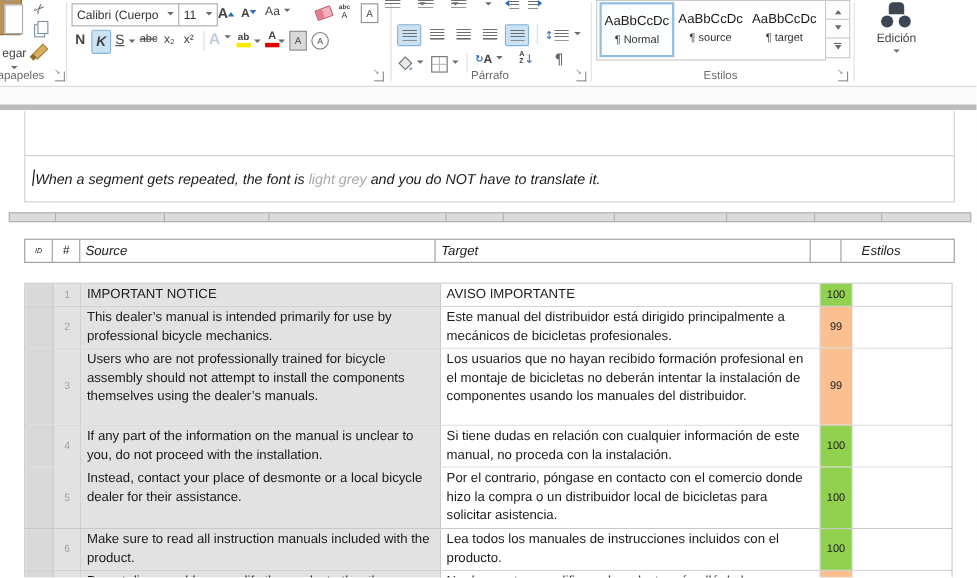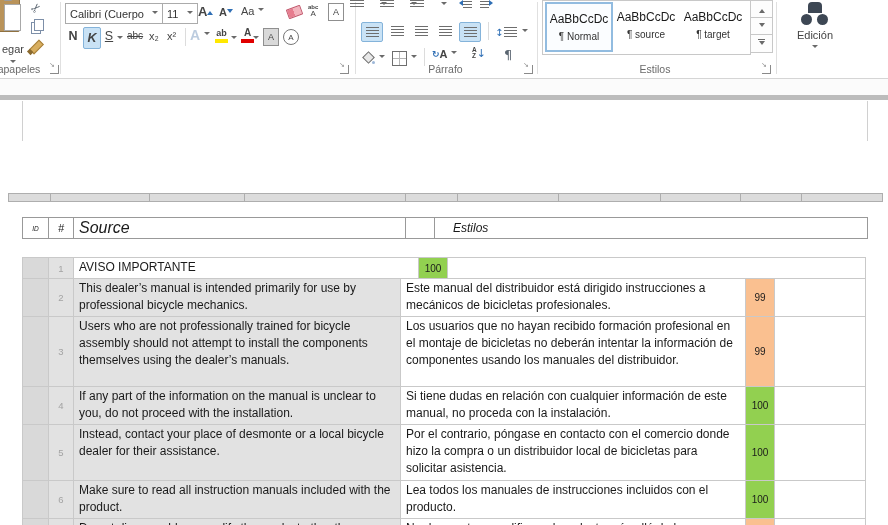--- a/index.html
+++ b/index.html
@@ -96,21 +96,21 @@
 
   .strip{position:absolute;left:8px;top:93px;width:873px;height:7px;display:flex;background:#dcdcdc;border:1px solid #aeaeae;}
   .strip>div{border-right:1px solid #aeaeae;height:100%;}
 
   .hdrrow{position:absolute;left:22px;top:117px;width:844px;height:20px;display:flex;
           border:1px solid #999;background:#fff;font-style:italic;color:#1a1a1a;}
   .hdrrow>div{border-right:1px solid #999;display:flex;align-items:center;}
   .hdrrow>div:last-child{border-right:none;}
   .h-id{width:25px;font-size:6.5px;justify-content:center;}
   .h-num{width:24px;font-size:11px;justify-content:center;}
-  .h-src{width:326px;font-size:16px;padding-left:5px;}
+  .h-src{width:326px;font-size:12px;padding-left:5px;}
   .h-tgt{width:344px;font-size:12px;padding-left:5px;}
   .h-score{width:28px;}
   .h-cmt{width:86px;font-size:12px;padding-left:18px;}
 
   .rows{position:absolute;left:22px;top:157px;width:844px;border-top:1px solid #c9c9c9;}
   .trow{display:flex;border-bottom:1px solid #c9c9c9;border-left:1px solid #c9c9c9;border-right:1px solid #c9c9c9;}
   .trow:nth-of-type(1){min-height:17px;} .trow:nth-of-type(2){min-height:35px;}
   .trow:nth-of-type(3){min-height:69px;} .trow:nth-of-type(4){min-height:35px;}
   .trow:nth-of-type(5){min-height:55px;} .trow:nth-of-type(6){min-height:33px;}
   .trow:nth-of-type(7){min-height:40px;}
@@ -283,63 +283,71 @@
       <span class="car" style="margin-top:4px;"></span>
     </div>
   </div>
 
   <div class="docarea">
     <div class="pageedge"></div>
     <div class="page">
 
       <div class="emptyrow"></div>
 
+      <div class="noterow">
+        <span class="cursor"></span>
+        <div class="notetext">
+          <span>When a segment gets repeated, the font is </span><span class="grey">light grey</span><span> and you do NOT have to translate it.</span>
+        </div>
+      </div>
 
       <div class="strip">
         <div style="width:41px;"></div>
           <div style="width:99px;"></div>
           <div style="width:95px;"></div>
         <div style="width:162px;"></div>
           <div style="width:52px;"></div>
           <div style="width:101px;"></div>
         <div style="width:102px;"></div>
           <div style="width:80px;"></div>
           <div style="width:60px;"></div>
         <div style="width:81px;border-right:none;"></div>
       </div>
 
       <div class="hdrrow">
         <div class="h-id">ID</div>
         <div class="h-num">#</div>
         <div class="h-src">Source</div>
+        <div class="h-tgt">Target</div>
         <div class="h-score"></div>
         <div class="h-cmt">Estilos</div>
       </div>
 
       <div class="rows">
           <div class="trow">
             <div class="cell cid"></div>
             <div class="cell cnum">1</div>
+            <div class="cell csrc">IMPORTANT NOTICE</div>
             <div class="cell ctgt">AVISO IMPORTANTE</div>
             <div class="cell cscore" style="background: rgb(146, 208, 80);">100</div>
             <div class="cell ccmt"></div>
           </div>
           <div class="trow">
             <div class="cell cid"></div>
             <div class="cell cnum">2</div>
             <div class="cell csrc">This dealer’s manual is intended primarily for use by professional bicycle mechanics.</div>
-            <div class="cell ctgt">Este manual del distribuidor está dirigido instrucciones a mecánicos de bicicletas profesionales.</div>
+            <div class="cell ctgt">Este manual del distribuidor está dirigido principalmente a mecánicos de bicicletas profesionales.</div>
             <div class="cell cscore" style="background: rgb(250, 192, 144);">99</div>
             <div class="cell ccmt"></div>
           </div>
           <div class="trow">
             <div class="cell cid"></div>
             <div class="cell cnum">3</div>
             <div class="cell csrc">Users who are not professionally trained for bicycle assembly should not attempt to install the components themselves using the dealer’s manuals.</div>
-            <div class="cell ctgt">Los usuarios que no hayan recibido formación profesional en el montaje de bicicletas no deberán intentar la información de componentes usando los manuales del distribuidor.</div>
+            <div class="cell ctgt">Los usuarios que no hayan recibido formación profesional en el montaje de bicicletas no deberán intentar la instalación de componentes usando los manuales del distribuidor.</div>
             <div class="cell cscore" style="background: rgb(250, 192, 144);">99</div>
             <div class="cell ccmt"></div>
           </div>
           <div class="trow">
             <div class="cell cid"></div>
             <div class="cell cnum">4</div>
             <div class="cell csrc">If any part of the information on the manual is unclear to you, do not proceed with the installation.</div>
             <div class="cell ctgt">Si tiene dudas en relación con cualquier información de este manual, no proceda con la instalación.</div>
             <div class="cell cscore" style="background: rgb(146, 208, 80);">100</div>
             <div class="cell ccmt"></div>

